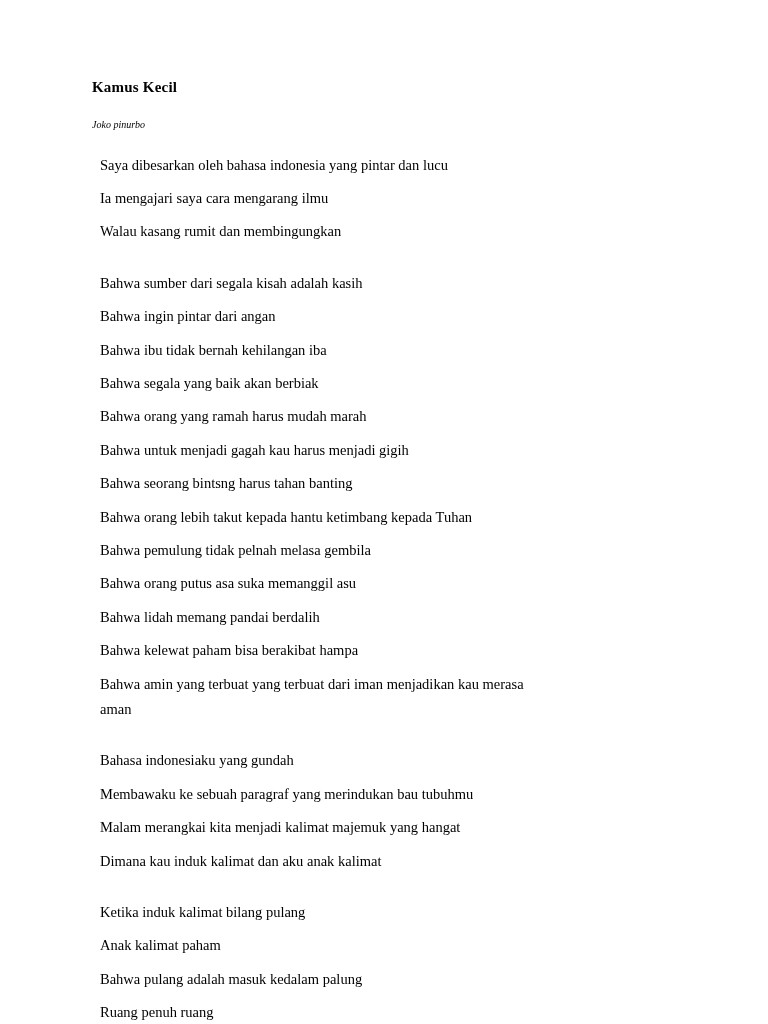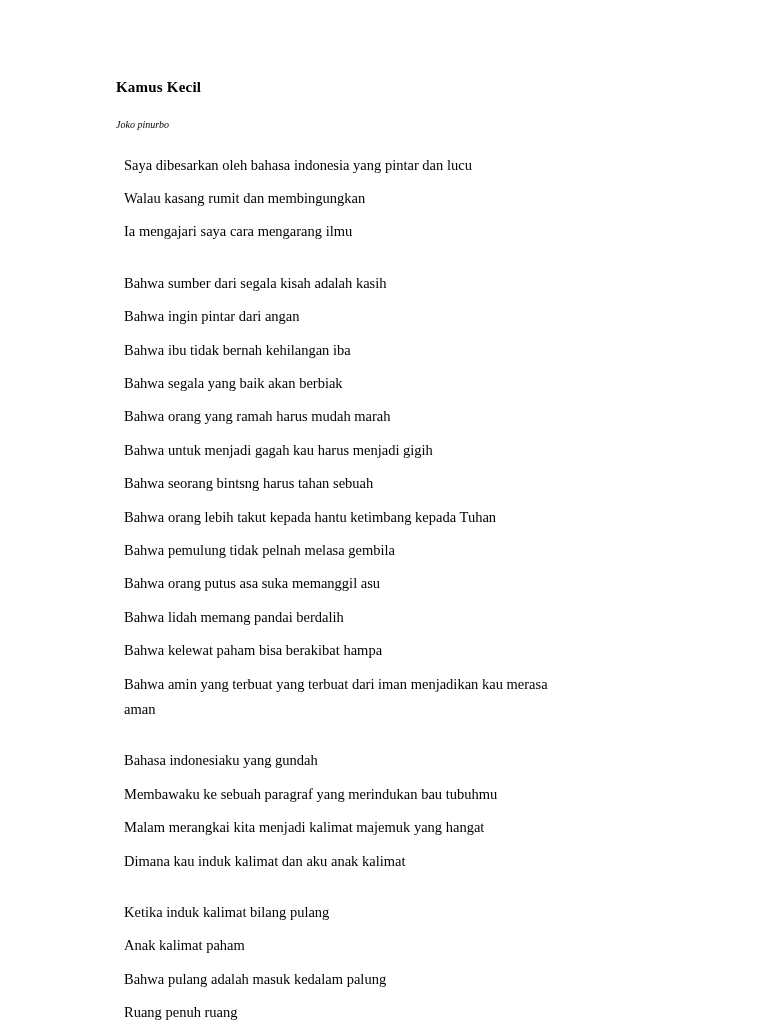--- a/index.html
+++ b/index.html
@@ -13,21 +13,21 @@
     font-family: "Liberation Serif", serif;
     color: #000000;
     overflow: hidden;
   }
   .page {
     position: relative;
     width: 650px;
     height: 1024px;
     background: #ffffff;
     box-sizing: border-box;
-    padding: 78px 92px 0 116px;
+    padding: 78px 92px 0 92px;
   }
   .doc-title {
     font-family: "Liberation Serif", serif;
     font-weight: bold;
     font-size: 15px;
     line-height: 1.3;
     margin: 0 0 20px 0;
     letter-spacing: 0.2px;
   }
   .doc-author {
@@ -55,32 +55,32 @@
 <body>
 
 <div class="page">
 
   <h1 class="doc-title">Kamus Kecil</h1>
 
   <div class="doc-author">Joko pinurbo</div>
 
   <div class="stanza">
     <p class="line">Saya dibesarkan oleh bahasa indonesia yang pintar dan lucu</p>
+    <p class="line">Ia mengajari saya cara mengarang ilmu</p>
     <p class="line">Walau kasang rumit dan membingungkan</p>
-    <p class="line">Ia mengajari saya cara mengarang ilmu</p>
   </div>
 
   <div class="stanza">
     <p class="line">Bahwa sumber dari segala kisah adalah kasih</p>
     <p class="line">Bahwa ingin pintar dari angan</p>
     <p class="line">Bahwa ibu tidak bernah kehilangan iba</p>
     <p class="line">Bahwa segala yang baik akan berbiak</p>
     <p class="line">Bahwa orang yang ramah harus mudah marah</p>
     <p class="line">Bahwa untuk menjadi gagah kau harus menjadi gigih</p>
-    <p class="line">Bahwa seorang bintsng harus tahan sebuah</p>
+    <p class="line">Bahwa seorang bintsng harus tahan banting</p>
     <p class="line">Bahwa orang lebih takut kepada hantu ketimbang kepada Tuhan</p>
     <p class="line">Bahwa pemulung tidak pelnah melasa gembila</p>
     <p class="line">Bahwa orang putus asa suka memanggil asu</p>
     <p class="line">Bahwa lidah memang pandai berdalih</p>
     <p class="line">Bahwa kelewat paham bisa berakibat hampa</p>
     <p class="line">Bahwa amin yang terbuat yang terbuat dari iman menjadikan kau merasa aman</p>
   </div>
 
   <div class="stanza">
     <p class="line">Bahasa indonesiaku yang gundah</p>

